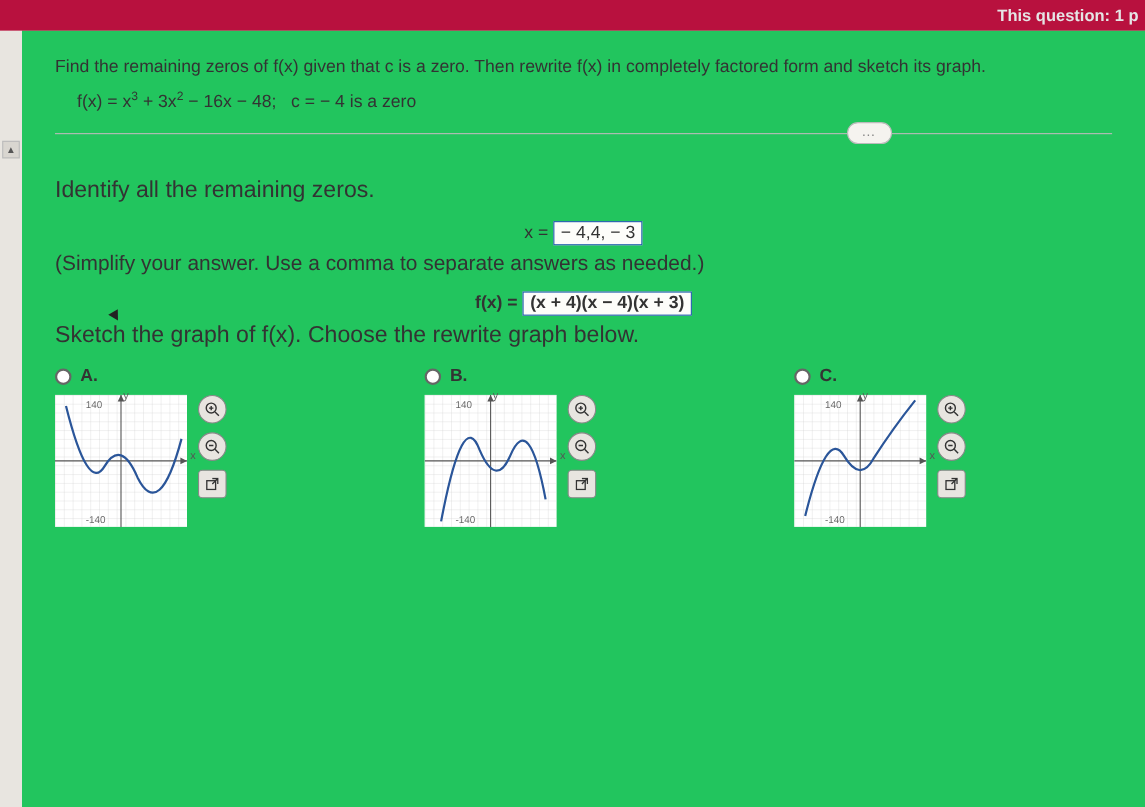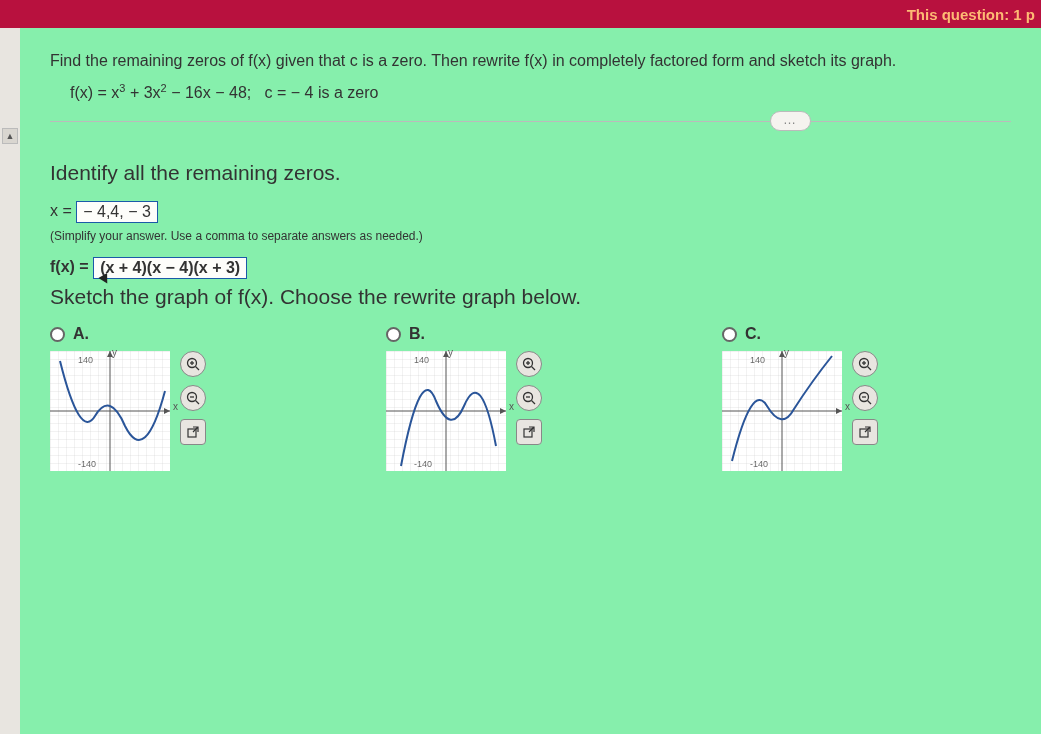--- a/index.html
+++ b/index.html
@@ -7,21 +7,21 @@
     font-family: Arial, Helvetica, sans-serif;
     background: #f0ede8;
     width: 1041px;
     height: 734px;
     overflow: hidden;
     position: relative;
   }
   .top-bar {
     background: #b8113e;
     height: 28px;
-    color: #fdba74;
+    color: #e5e5e5;
     display: flex;
     justify-content: flex-end;
     align-items: center;
     padding-right: 6px;
     font-size: 15px;
     font-weight: bold;
   }
   .left-rail {
     position: absolute;
     left: 0;
@@ -41,21 +41,21 @@
     justify-content: center;
     font-size: 9px;
     color: #555;
   }
   .content {
     position: absolute;
     left: 20px;
     top: 28px;
     right: 0;
     bottom: 0;
-    background: #86efac;
+    background: #22c55e;
     padding: 24px 30px 10px 30px;
     color: #333;
   }
   .problem-statement { font-size: 16px; margin-bottom: 12px; }
   .formula-row { font-size: 16px; margin-left: 20px; margin-bottom: 9px; }
   sup { font-size: 11px; vertical-align: super; }
   .divider-wrap {
     position: relative;
     height: 20px;
     margin-bottom: 30px;
@@ -74,30 +74,30 @@
     border: 1px solid #bbb;
     border-radius: 10px;
     padding: 0 12px;
     height: 20px;
     line-height: 16px;
     font-size: 13px;
     color: #888;
     letter-spacing: 2px;
   }
   .section-text { font-size: 21px; margin-bottom: 16px; }
-  .answer-line { font-size: 16px; margin-bottom: 6px; }
+  .answer-line { font-size: 16px; margin-bottom: 6px; text-align: center; }
   .answer-box {
     display: inline-block;
     border: 1.5px solid #1a5aa8;
     padding: 1px 6px;
     background: #fdfdfa;
     color: #333;
     vertical-align: middle;
   }
-  .hint { font-size: 12px; margin-bottom: 14px; color: #333; }
+  .hint { font-size: 19px; margin-bottom: 14px; color: #333; }
   .cursor {
     position: relative;
     font-weight: bold;
   }
   .cursor::after {
     content: "";
     position: absolute;
     left: 50px;
     top: 18px;
     width: 0; height: 0;

